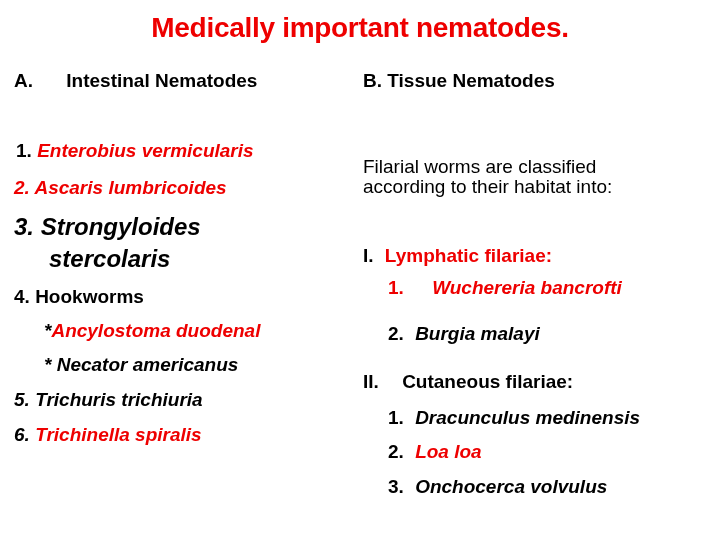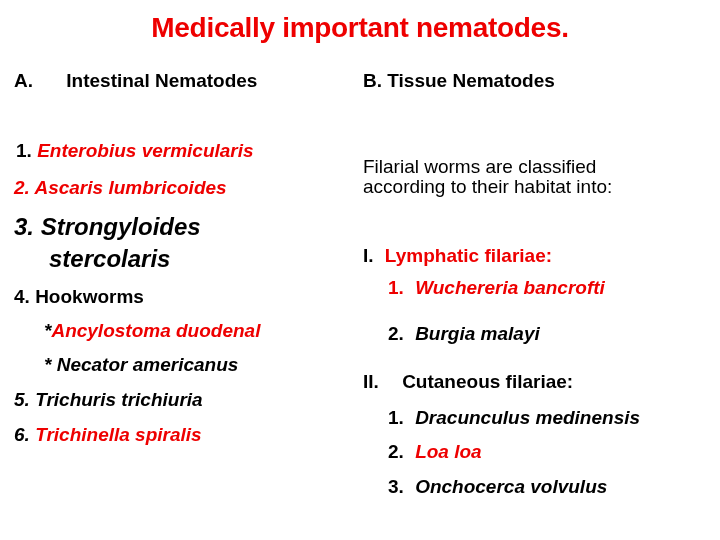--- a/index.html
+++ b/index.html
@@ -73,21 +73,21 @@
 <div class="ln s20" style="left:363px; top:156px;">Filarial worms are classified</div>
 <div class="ln s20" style="left:363px; top:176px;">according to their habitat into:</div>
 
 <div class="ln b s20" style="left:363px; top:245px;">
   <span>I.</span>
   <span class="red" style="margin-left:6px;">Lymphatic filariae:</span>
 </div>
 
 <div class="ln b s20 red" style="left:388px; top:277px;">
   <span>1.</span>
-  <span class="i" style="margin-left:6px;">Wuchereria bancrofti</span>
+  <span class="i" style="margin-left:23px;">Wuchereria bancrofti</span>
 </div>
 
 <div class="ln b s20" style="left:388px; top:323px;">
   <span>2.</span>
   <span class="i" style="margin-left:6px;">Burgia malayi</span>
 </div>
 
 <div class="ln b s20" style="left:363px; top:371px;">
   <span>II.</span>
   <span style="margin-left:18px;">Cutaneous filariae:</span>

